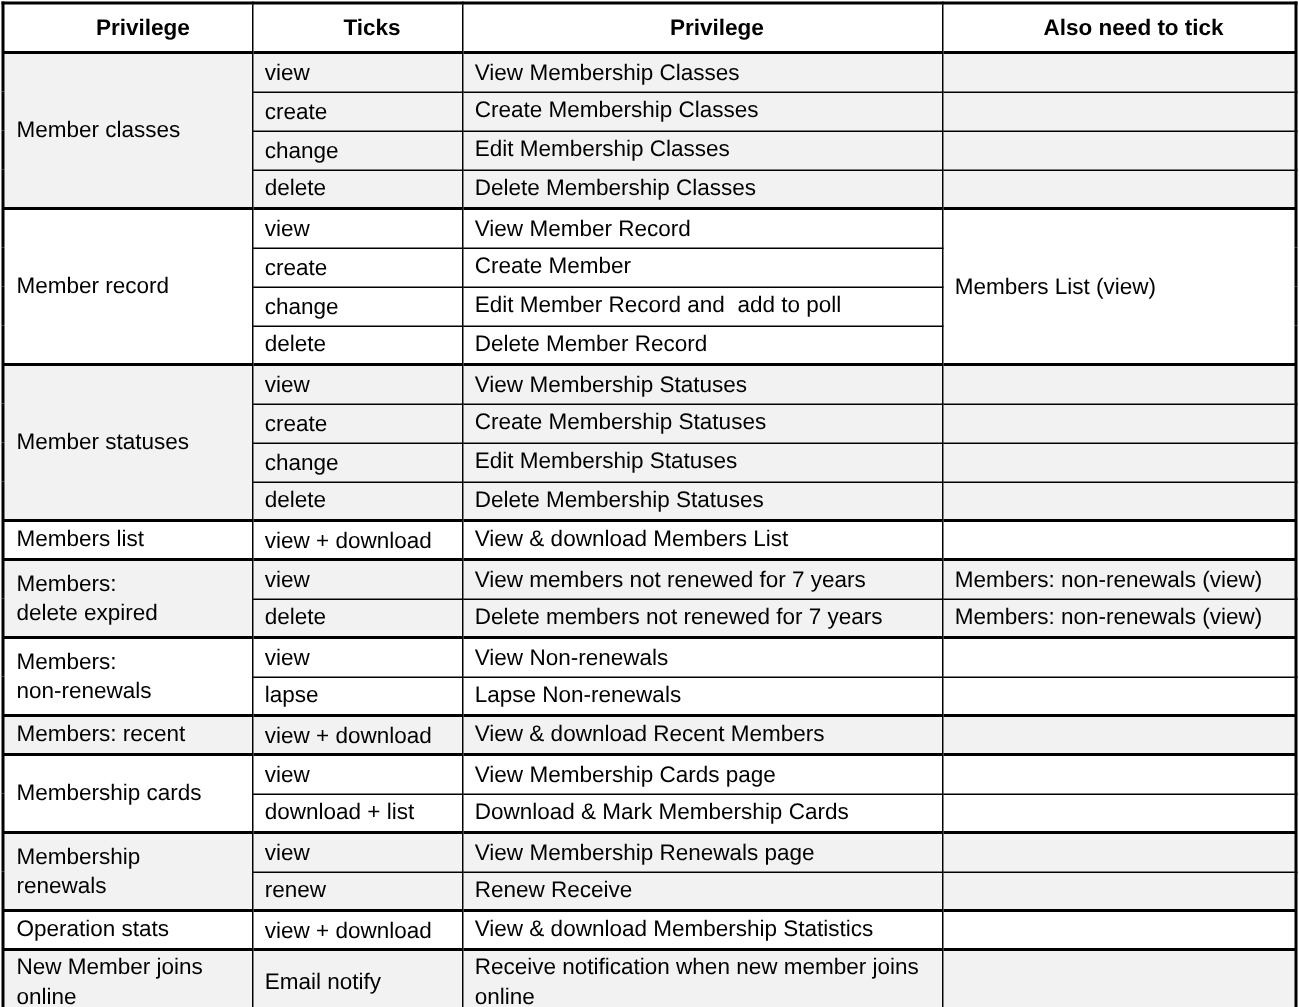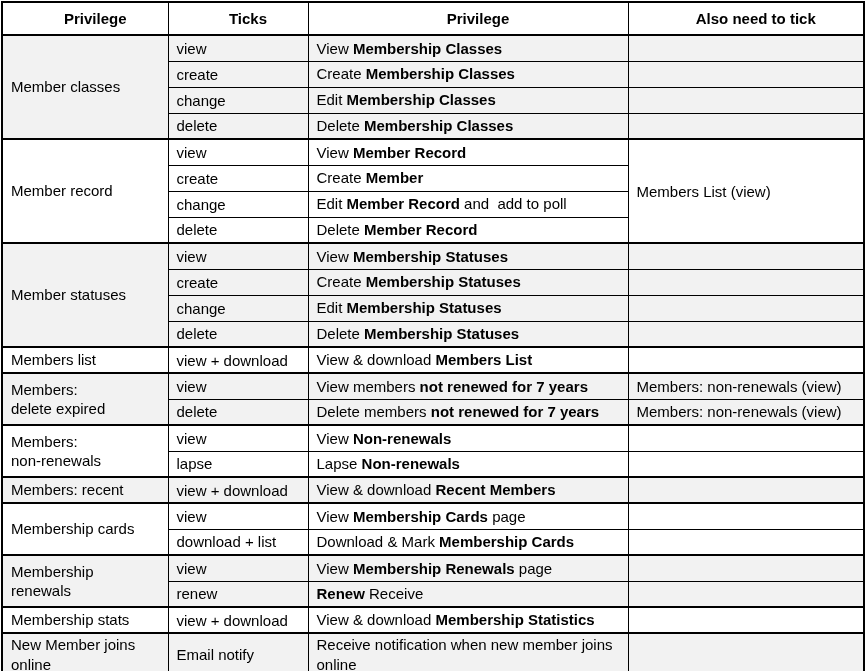--- a/index.html
+++ b/index.html
@@ -40,21 +40,21 @@
   tr.sh td { background: var(--shade-color, #f2f2f2); }
   td.priv {
     white-space: pre-line;
     line-height: 1.3;
   }
   td.op {
     white-space: pre-wrap;
     line-height: 1.3;
   }
   td.tick, td.also { white-space: nowrap; }
-  td.op b { font-weight: bold; }
+  td.op b { font-weight: normal; }
 </style>
 </head>
 <body>
 
 <table class="privileges">
   <colgroup>
     <col class="c-priv">
       <col class="c-tick">
       <col class="c-op">
       <col class="c-also">
@@ -191,21 +191,21 @@
       <td class="op"><span>View </span><b>Membership Renewals</b><span> page</span></td>
       <td class="also"></td>
     </tr>
     <tr class="sh">
       <td class="tick">renew</td>
       <td class="op"><span></span><b>Renew</b><span> Receive</span></td>
       <td class="also"></td>
     </tr>
 
     <tr class="gs">
-      <td class="priv">Membership stats</td>
+      <td class="priv">Operation stats</td>
       <td class="tick">view + download</td>
       <td class="op"><span>View &amp; download </span><b>Membership Statistics</b><span></span></td>
       <td class="also"></td>
     </tr>
 
     <tr class="sh gs tall">
       <td class="priv">New Member joins
 online</td>
       <td class="tick">Email notify</td>
       <td class="op"><span>Receive notification when new member joins online</span><b></b><span></span></td>

